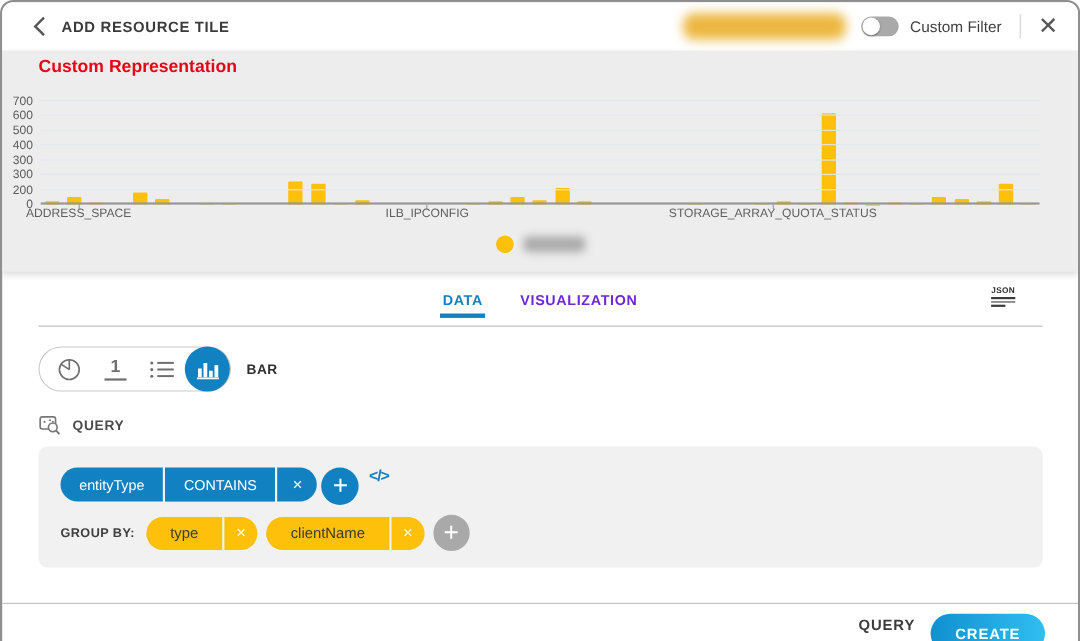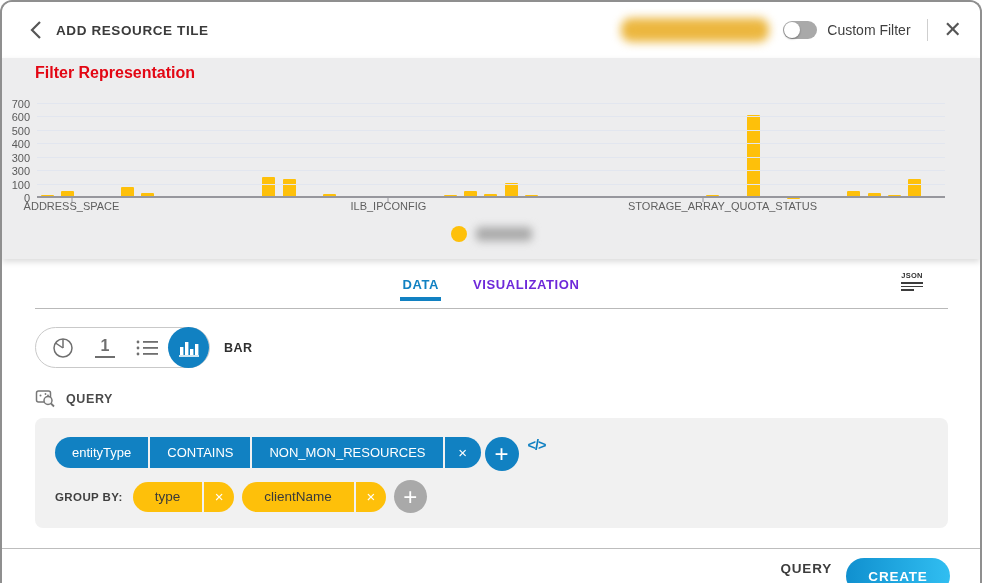--- a/index.html
+++ b/index.html
@@ -2,21 +2,21 @@
 <html><head>
 <meta charset="utf-8">
 <style>
   * { margin:0; padding:0; box-sizing:border-box; }
   html,body { width:982px; height:583px; overflow:hidden; background:#fff;
     font-family:"Liberation Sans", sans-serif; }
   .dialog { position:relative; width:982px; height:583px; background:#fff;
     border:2px solid #8f8f8f; border-bottom:none; border-radius:12px 12px 0 0; overflow:hidden; }
 
   
-  .hdr { position:relative; height:56px; background:#fff; display:flex; align-items:center; padding:0 18px 0 22px; }
+  .hdr { position:relative; height:44px; background:#fff; display:flex; align-items:center; padding:0 18px 0 22px; }
   .back-btn { width:22px; height:22px; display:flex; align-items:center; justify-content:center; cursor:pointer; }
   .hdr-title { margin-left:10px; font-size:13.5px; font-weight:bold; color:#3b3b3b; letter-spacing:.6px; }
   .hdr-spacer { flex:1; }
   .redacted-yellow { width:148px; height:24px; border-radius:10px; background:#ecb73f; filter:blur(5px); margin-right:14px; }
   .toggle { width:34px; height:18px; border-radius:9px; background:#a9a9a9; position:relative; cursor:pointer; margin-right:10px; }
   .toggle .knob { position:absolute; left:1px; top:1px; width:16px; height:16px; border-radius:50%; background:#fff; box-shadow:0 1px 2px rgba(0,0,0,.35); }
   .toggle-label { font-size:14px; color:#3f3f3f; margin-right:16px; }
   .hdr-divider { width:1px; height:22px; background:#cfcfcf; margin-right:16px; }
   .close-btn { font-size:22px; font-weight:300; color:#565656; line-height:20px; cursor:pointer; }
 
@@ -99,29 +99,29 @@
     <span class="redacted-yellow"></span>
     <span class="toggle">
         <span class="knob"></span>
       </span>
     <span class="toggle-label">Custom Filter</span>
     <span class="hdr-divider"></span>
     <span class="close-btn">✕</span>
   </div>
 
   <div class="graph-panel">
-    <div class="graph-title" style="color: rgb(227, 6, 19);">Filter Representation</div>
+    <div class="graph-title" style="color: rgb(227, 6, 19);">Custom Representation</div>
     <div class="ylabels">
         <span class="ytick" style="bottom: 100%;">700</span>
         <span class="ytick" style="bottom: 85.7143%;">600</span>
         <span class="ytick" style="bottom: 71.4286%;">500</span>
         <span class="ytick" style="bottom: 57.1429%;">400</span>
         <span class="ytick" style="bottom: 42.8571%;">300</span>
         <span class="ytick" style="bottom: 28.5714%;">300</span>
-        <span class="ytick" style="bottom: 14.2857%;">100</span>
+        <span class="ytick" style="bottom: 14.2857%;">200</span>
         <span class="ytick" style="bottom: 0%;">0</span>
       </div>
     <div class="plot">
       <div class="bars">
           <div class="barslot">
             <div class="bar" style="height: 3.57143%; background: rgb(254, 192, 10);"></div>
           </div>
           <div class="barslot">
             <div class="bar" style="height: 7.14286%; background: rgb(254, 192, 10);"></div>
           </div>
@@ -263,21 +263,21 @@
         <div class="gridline" style="bottom: 42.8571%;"></div>
         <div class="gridline" style="bottom: 28.5714%;"></div>
         <div class="gridline" style="bottom: 14.2857%;"></div>
         <div class="axis-tick" style="left: 3.8%;"></div>
         <div class="axis-tick" style="left: 38.7%;"></div>
         <div class="axis-tick" style="left: 73.3%;"></div>
       </div>
     <div class="xlabels">
         <span class="xtick-label" style="left: 3.8%;">ADDRESS_SPACE</span>
         <span class="xtick-label" style="left: 38.7%;">ILB_IPCONFIG</span>
-        <span class="xtick-label" style="left: 73.3%; margin-left: 20px;">STORAGE_ARRAY_QUOTA_STATUS</span>
+        <span class="xtick-label" style="left: 73.3%;">STORAGE_ARRAY_QUOTA_STATUS</span>
       </div>
     <div class="legend">
       <span class="legend-dot" style="background: rgb(254, 192, 10);"></span>
       <span class="legend-blur"></span>
     </div>
   </div>
 
   <div class="tabs-row">
     <div class="tabs">
       <span class="tab active">DATA</span>
@@ -337,21 +337,20 @@
       <line x1="16" y1="15.5" x2="19" y2="18.5" stroke="#777" stroke-width="1.8"></line>
     </svg>
     <span class="query-label">QUERY</span>
   </div>
 
   <div class="query-box">
     <div class="cond-row">
       <div class="chip-blue">
         <span class="seg first">entityType</span>
         <span class="seg">CONTAINS</span>
-        <span class="seg">NON_MON_RESOURCES</span>
         <span class="seg x">×</span>
       </div>
       <span class="plus-blue">+</span>
       <span class="code-btn">&lt;/&gt;</span>
     </div>
     <div class="group-row">
       <span class="groupby-label">GROUP BY:</span>
       <div class="chip-yellow">
         <span class="txt" style="background: rgb(254, 192, 10);">type</span>
         <span class="x" style="background: rgb(254, 192, 10);">×</span>

